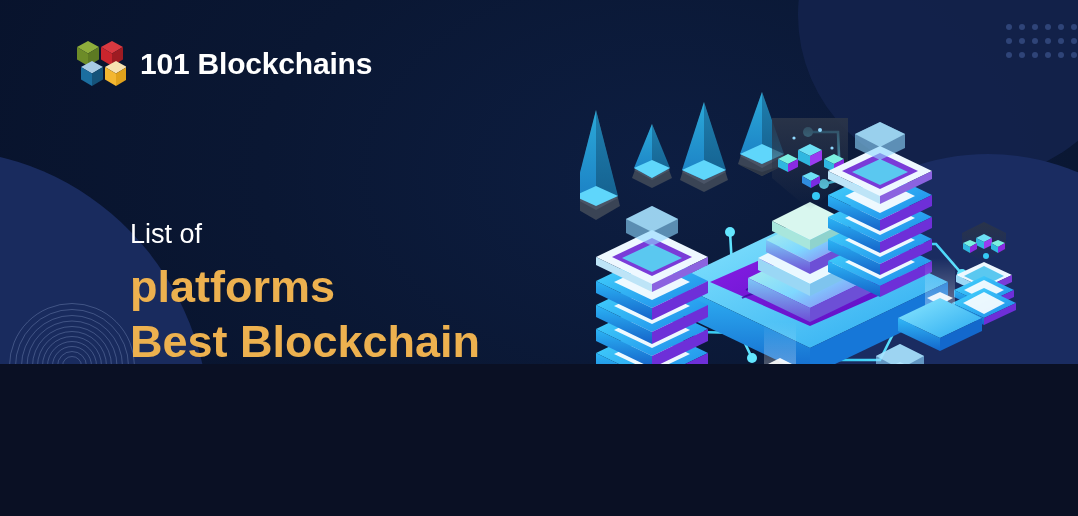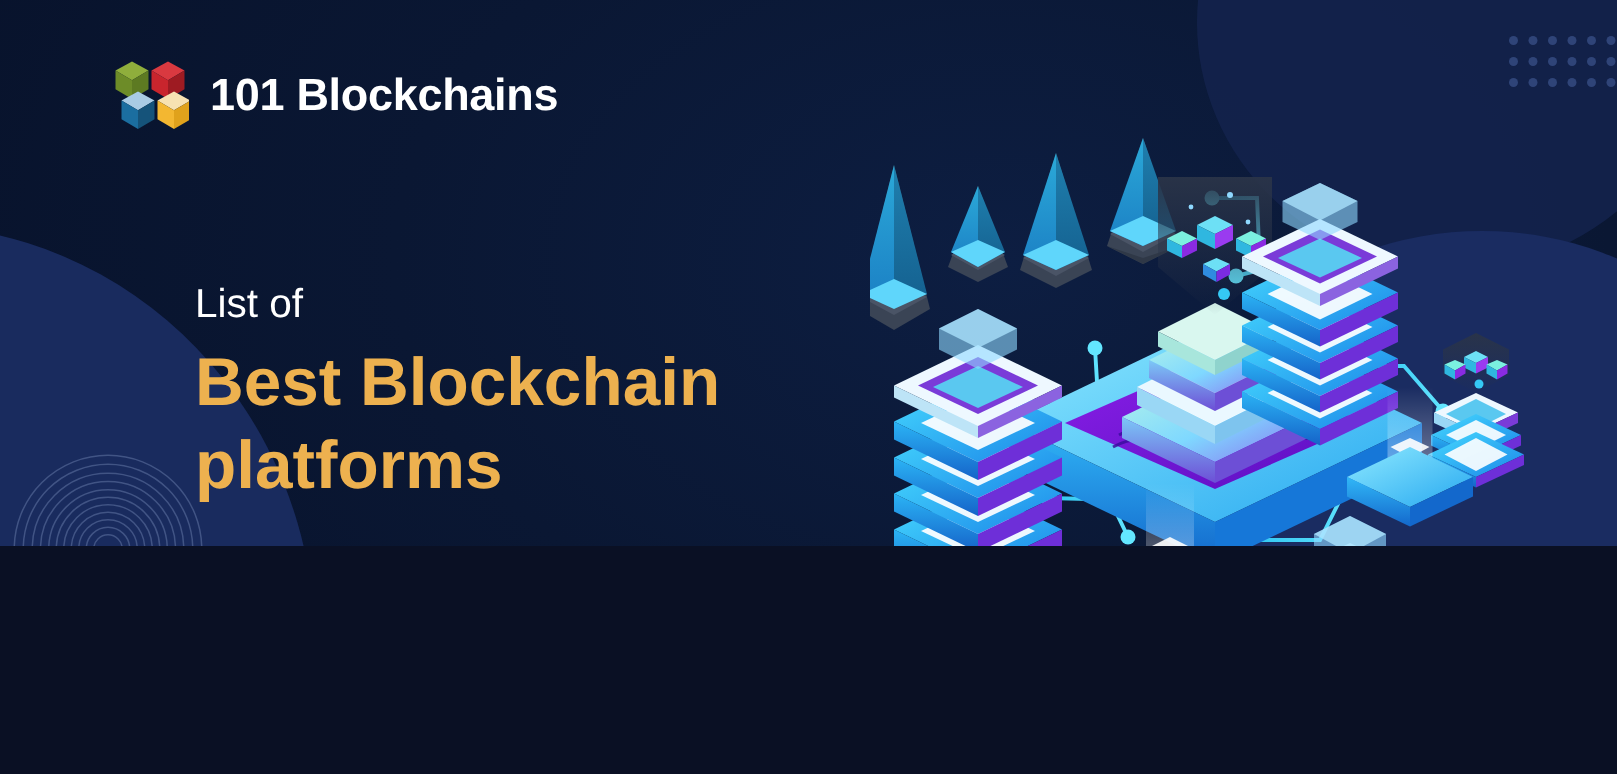--- a/index.html
+++ b/index.html
@@ -104,20 +104,21 @@
     left: 130px;
     top: 188px;
     width: 470px;
   }
   .kicker {
     color: #ffffff;
     font-size: 27px;
     font-weight: 500;
     line-height: 1.1;
     margin-bottom: 10px;
+    margin-top: 32px;
   }
   .title {
     color: #edb14f;
     font-size: 45px;
     font-weight: bold;
     line-height: 1.22;
     margin: 0;
   }
 
   
@@ -201,22 +202,22 @@
           <polygon points="31,29 42,35.5 42,48 31,41.5" fill="#f3b731"></polygon>
           <polygon points="53,29 53,41.5 42,48 42,35.5" fill="#e0a21c"></polygon>
         </g>
       </svg>
     </span>
     <span class="logo-word">101 Blockchains</span>
   </div>
 
   <div class="headline">
     <div class="kicker">List of</div>
+    <div class="title">platforms</div>
     <div class="title">Best Blockchain</div>
-    <div class="title">platforms</div>
   </div>
 
   <div class="illus">
     <svg viewBox="0 0 470 360" xmlns="http://www.w3.org/2000/svg">
       <defs>
         <linearGradient id="gCone" x1="0" y1="0" x2="0" y2="1">
           <stop offset="0%" stop-color="#2ba9d8"></stop>
           <stop offset="100%" stop-color="#1b7fc4"></stop>
         </linearGradient>
         <linearGradient id="gConeDark" x1="0" y1="0" x2="0" y2="1">

